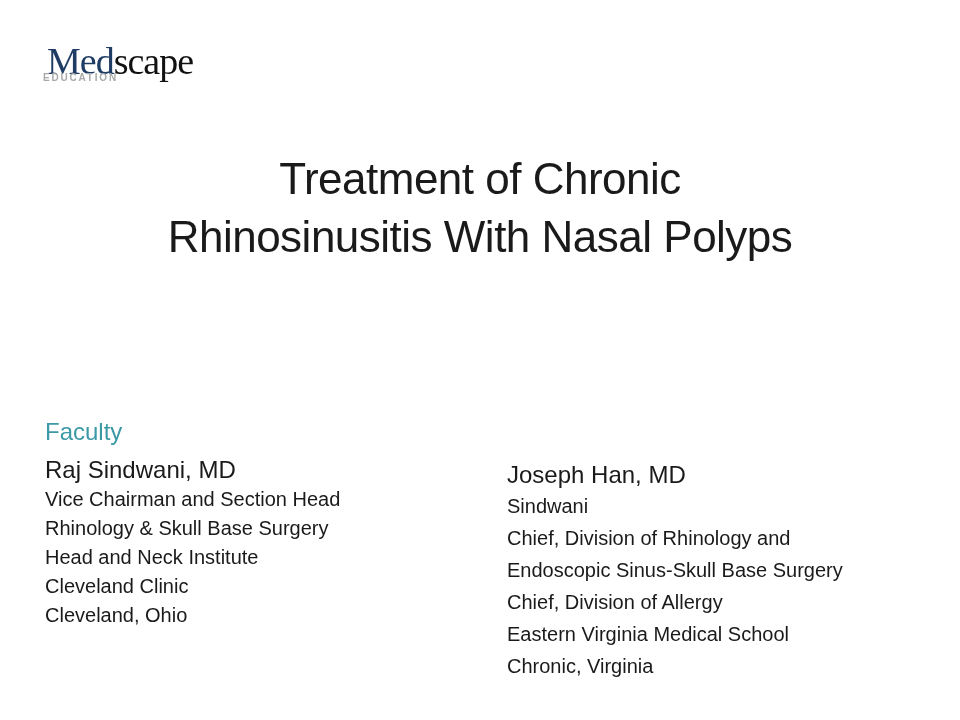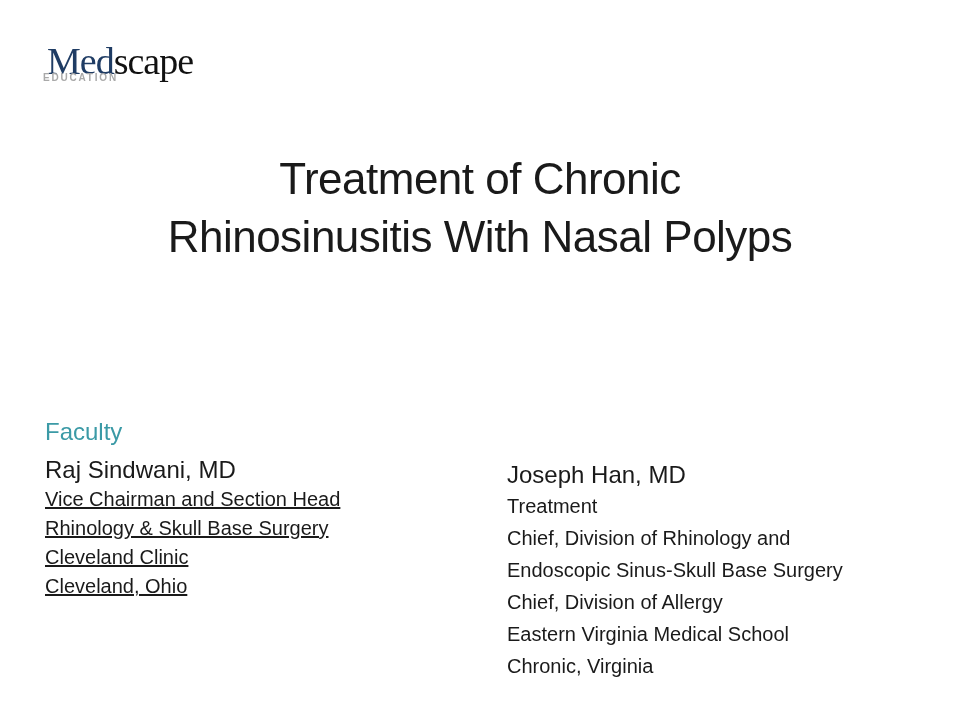--- a/index.html
+++ b/index.html
@@ -24,21 +24,21 @@
     color: #1a1a1a; letter-spacing: -0.5px;
   }
   .title div { white-space: nowrap; }
   .faculty-label {
     position: absolute; left: 45px; top: 418px; font-size: 24px; color: #3b9aa6;
   }
   .person { position: absolute; }
   .person .name { font-size: 24px; line-height: 30px; color: #1a1a1a; }
   .person .line { font-size: 20px; line-height: 29px; color: #1a1a1a; white-space: nowrap; }
   .p1 { left: 45px; top: 455px; }
-  .p1 .line { line-height: 29px; text-decoration: underline; }
+  .p1 .line { line-height: 29px; }
   .p2 { left: 507px; top: 460px; }
   .p2 .line { line-height: 32px; }
 </style>
 </head>
 <body>
 
 <div class="logo">
   <div class="logo-main"><span class="logo-med">Med</span><span class="logo-scape">scape</span></div>
   <div class="logo-sub">EDUCATION</div>
 </div>
@@ -47,25 +47,26 @@
   <div>Treatment of Chronic</div>
   <div>Rhinosinusitis With Nasal Polyps</div>
 </div>
 
 <div class="faculty-label">Faculty</div>
 
 <div class="person p1">
   <div class="name">Raj Sindwani, MD</div>
   <div class="line">Vice Chairman and Section Head</div>
   <div class="line">Rhinology &amp; Skull Base Surgery</div>
+  <div class="line">Head and Neck Institute</div>
   <div class="line">Cleveland Clinic</div>
   <div class="line">Cleveland, Ohio</div>
 </div>
 
 <div class="person p2">
   <div class="name">Joseph Han, MD</div>
-  <div class="line">Treatment</div>
+  <div class="line">Sindwani</div>
   <div class="line">Chief, Division of Rhinology and</div>
   <div class="line">Endoscopic Sinus-Skull Base Surgery</div>
   <div class="line">Chief, Division of Allergy</div>
   <div class="line">Eastern Virginia Medical School</div>
   <div class="line">Chronic, Virginia</div>
 </div>
 
 </body></html>

